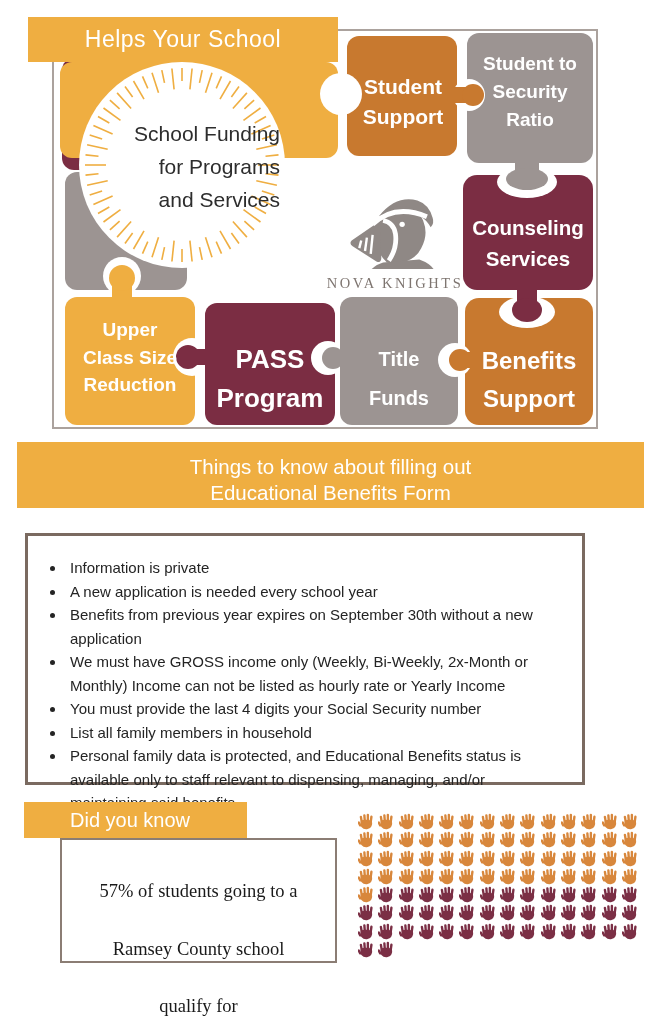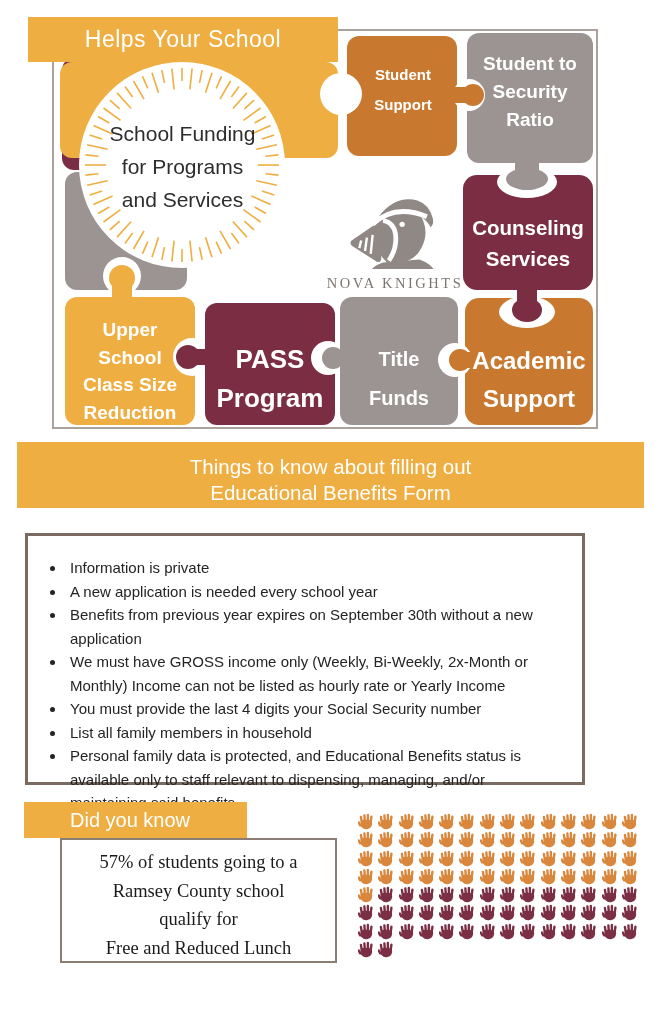--- a/index.html
+++ b/index.html
@@ -10,40 +10,40 @@
   .frame{left:52px;top:29px;width:542px;height:396px;border:2px solid #ABA29D;background:#fff;z-index:1;}
   .puzzle-svg{left:45px;top:14px;width:560px;height:420px;z-index:3;}
   
   .banner{background:#EFAE41;color:#fff;z-index:6;}
   .banner1{left:28px;top:17px;width:310px;height:45px;font-size:23px;line-height:45px;text-align:center;letter-spacing:.5px;}
   .banner2{left:17px;top:442px;width:627px;height:66px;text-align:center;font-size:20.5px;padding-top:12px;box-sizing:border-box;line-height:26px;}
   .banner3{left:24px;top:802px;width:223px;height:36px;font-size:20px;line-height:36px;padding-left:46px;box-sizing:border-box;z-index:7;}
   
   .plabel{z-index:6;color:#fff;font-weight:bold;text-align:center;}
   .plabel span{display:block;}
-  .lbl-student{left:347px;top:60px;width:112px;font-size:15px;line-height:30px;}
+  .lbl-student{left:347px;top:72px;width:112px;font-size:21px;line-height:30px;}
   .lbl-lower{left:467px;top:50px;width:126px;font-size:19px;line-height:28px;}
   .lbl-counseling{left:463px;top:212px;width:130px;font-size:20.5px;line-height:31px;}
   .lbl-upper{left:65px;top:316px;width:130px;font-size:19px;line-height:27.5px;}
   .lbl-pass{left:205px;top:340px;width:130px;font-size:26px;line-height:39px;}
   .lbl-title{left:340px;top:340px;width:118px;font-size:20px;line-height:39px;}
   .lbl-academic{left:465px;top:342px;width:128px;font-size:24px;line-height:38px;}
-  .circle-text{left:85px;top:117px;width:195px;z-index:6;color:#2d2d2d;text-align:center;font-size:21px;line-height:33px;font-weight:400;}
+  .circle-text{left:85px;top:117px;width:195px;z-index:6;color:#2d2d2d;text-align:right;font-size:21px;line-height:33px;font-weight:400;}
   .circle-text span{display:block;}
   
   .knight{left:345px;top:192px;width:100px;height:78px;z-index:6;}
   .team-name{left:323px;top:275px;width:144px;z-index:6;text-align:center;font-family:"Liberation Serif",serif;font-size:14.5px;letter-spacing:2.5px;color:#7E7570;}
   
   .info-box{left:25px;top:533px;width:560px;height:252px;border:3px solid #7A6A60;background:#fff;box-sizing:border-box;z-index:2;}
   .info-box ul{margin:0;padding:20px 18px 0 38px;list-style:disc;}
   .info-box li{font-size:15px;line-height:23.5px;color:#242424;padding-left:4px;}
   
   .stat-box{left:60px;top:838px;width:277px;height:125px;border:2px solid #8B7D74;background:#fff;box-sizing:border-box;z-index:2;
             font-family:"Liberation Serif",serif;font-size:18.5px;line-height:28.5px;color:#1a1a1a;text-align:center;padding-top:8px;}
-  .stat-box span{display:block;}
+  .stat-box span{display:block;margin-top:29px;}
   
   .hands{left:358px;top:813px;display:grid;z-index:2;}
   .hand{width:17px;height:17px;display:block;}
 </style>
 </head>
 <body>
 
 <div class="poster">
 
   <div class="abs frame"></div>
@@ -173,34 +173,33 @@
     <span>Student to</span>
     <span>Security</span>
     <span>Ratio</span>
   </div>
   <div class="abs plabel lbl-counseling">
     <span>Counseling</span>
     <span>Services</span>
   </div>
   <div class="abs plabel lbl-upper">
     <span>Upper</span>
-    <span>School</span>
     <span>Class Size</span>
     <span>Reduction</span>
   </div>
   <div class="abs plabel lbl-pass">
     <span>PASS</span>
     <span>Program</span>
   </div>
   <div class="abs plabel lbl-title">
     <span>Title</span>
     <span>Funds</span>
   </div>
   <div class="abs plabel lbl-academic">
-    <span>Academic</span>
+    <span>Benefits</span>
     <span>Support</span>
   </div>
 
   <svg class="abs knight" viewBox="0 0 105 80" aria-hidden="true">
     <g fill="#8F8885">
       <path d="M36 24 Q54 2 76 8 Q88 12 92 26 Q94 32 90 36 Q80 18 58 22 Q46 24 40 30 Z"></path>
       <path d="M30 42 Q32 20 52 15 Q74 10 82 29 Q88 44 80 58 Q74 70 60 73 L44 73 Q32 62 30 42 Z"></path>
       <path d="M33 32 L7 50 Q4 53 8 56 L33 72 Q39 74.5 38 66 L37 38 Q36.5 30.5 33 32 Z"></path>
       <path d="M40 73 L78 70 Q89 74 93 80 L28 80 Q33 75 40 73 Z"></path>
     </g>

